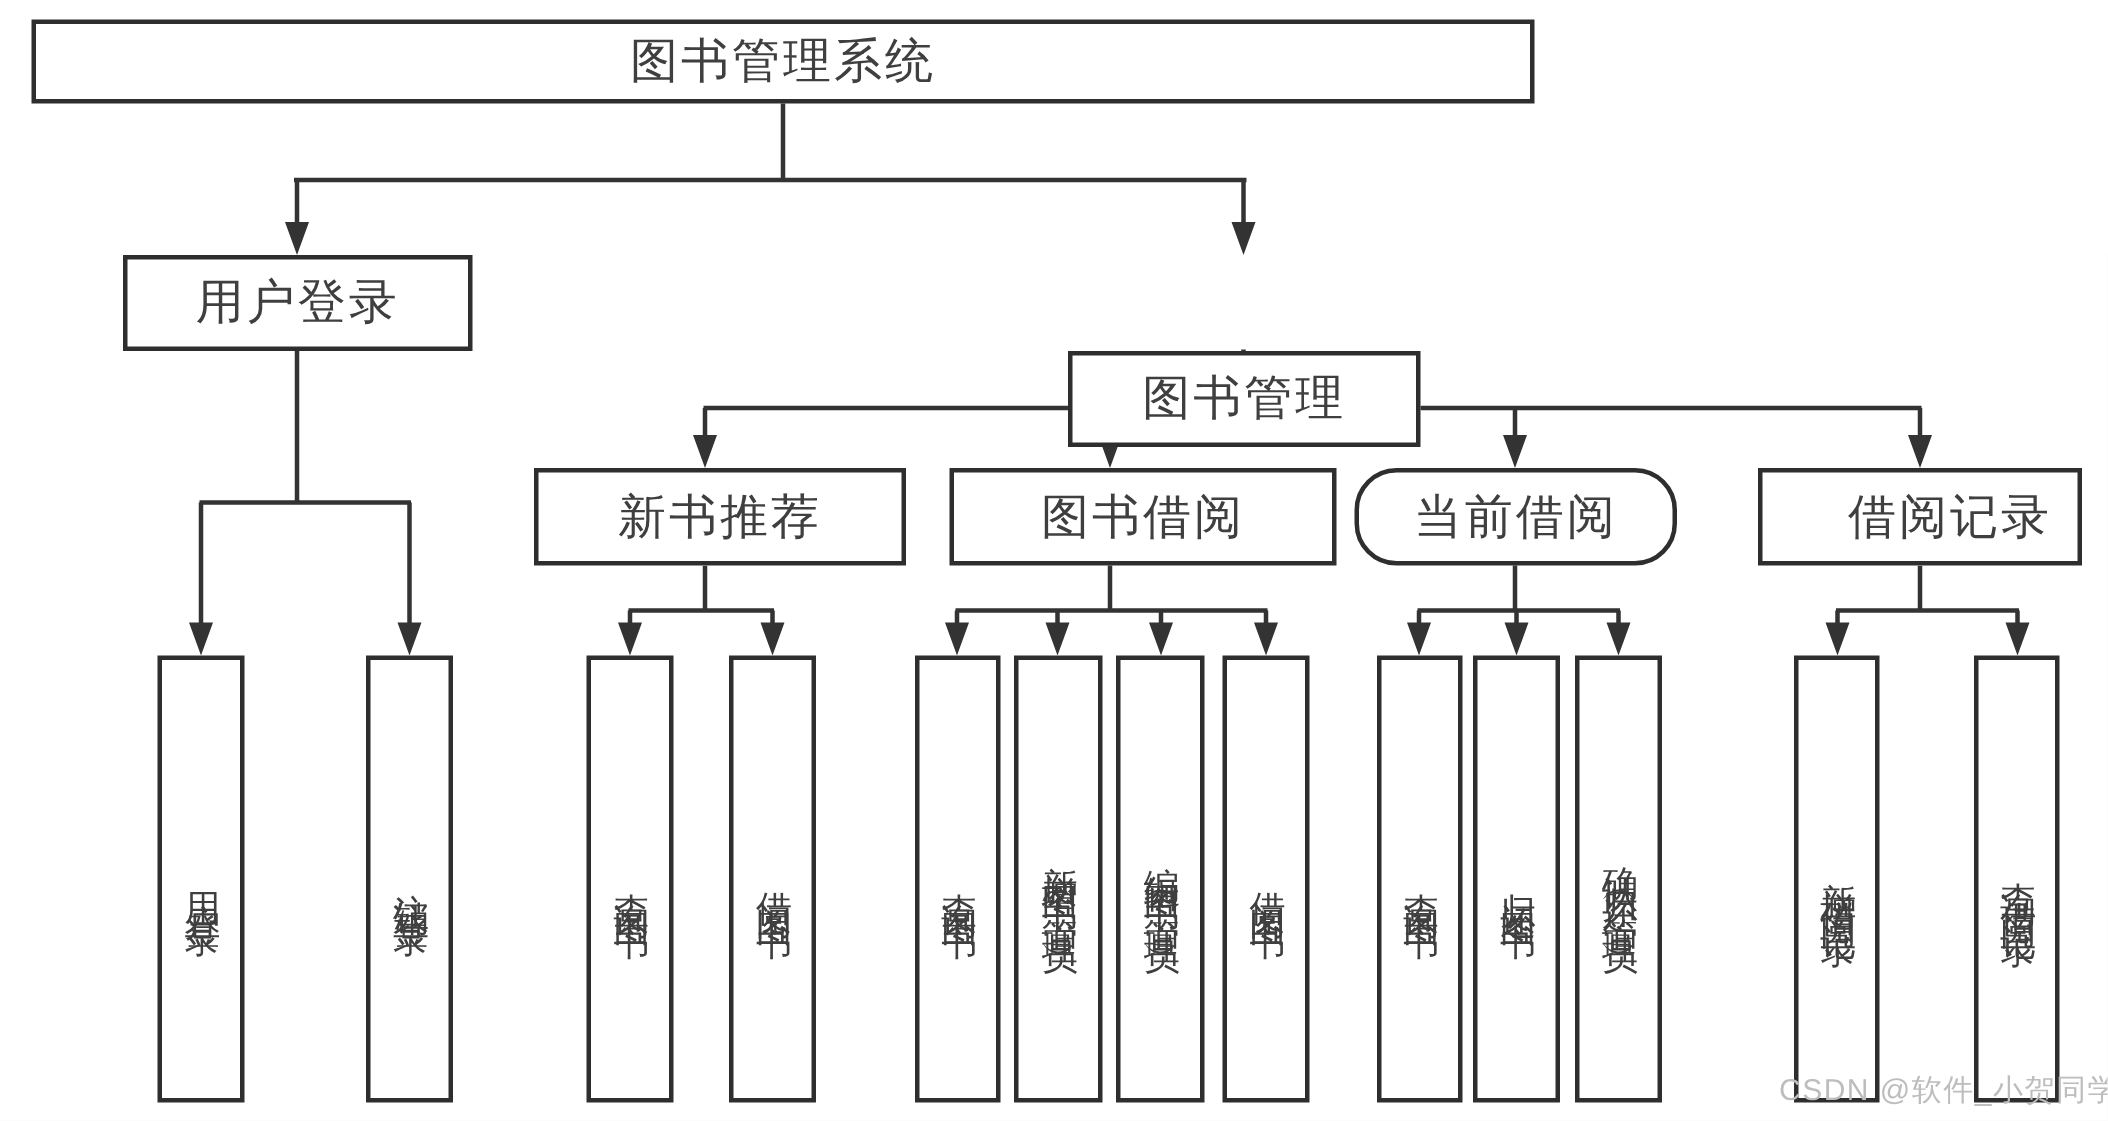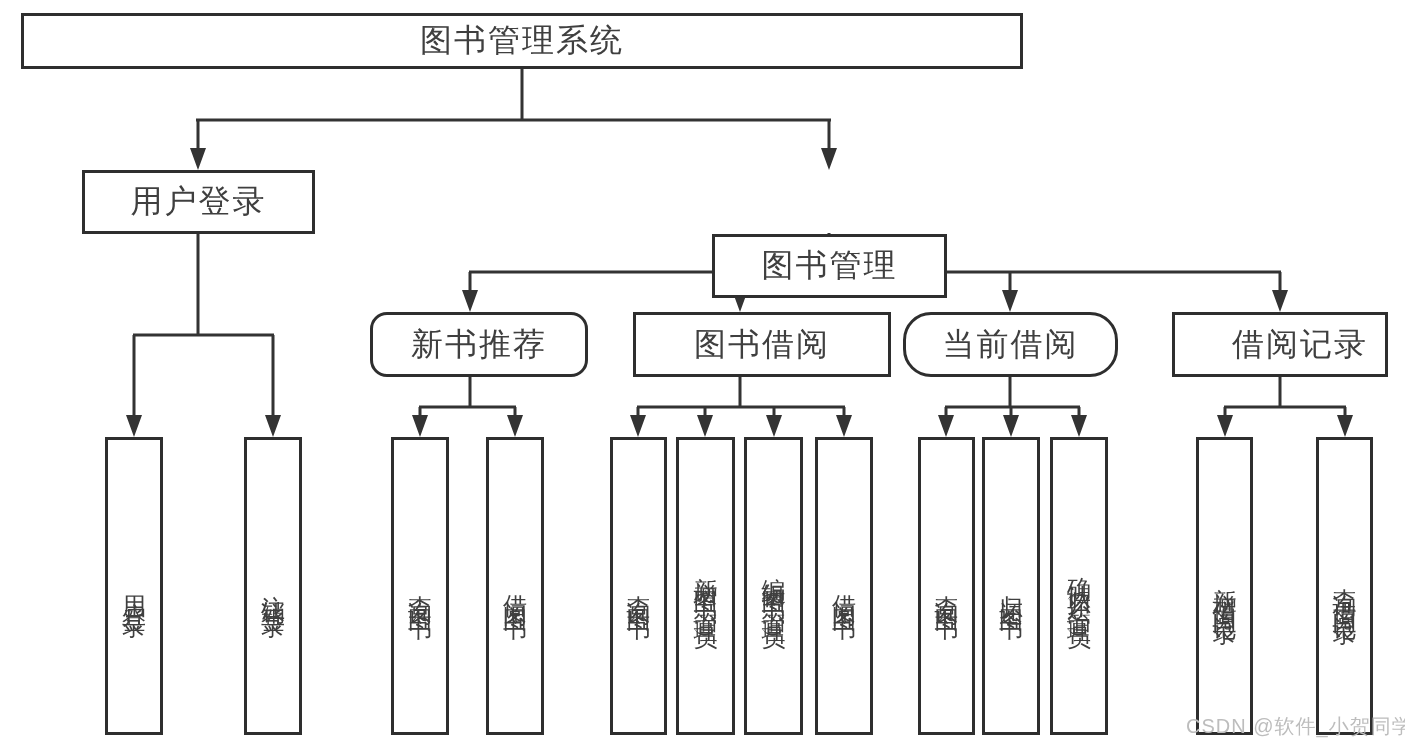--- a/index.html
+++ b/index.html
@@ -97,21 +97,21 @@
     <span>图书管理系统</span>
   </div>
 
   <div class="node hnode" style="left:82px;top:170px;width:233px;height:64px;">
     <span>用户登录</span>
   </div>
   <div class="node hnode" style="left:712px;top:186px;width:235px;height:64px;margin-top:48px;">
     <span>图书管理</span>
   </div>
 
-  <div class="node hnode" style="left:370px;top:312px;width:218px;height:65px;border-radius:17px;">
+  <div class="node hnode" style="left:356px;top:312px;width:248px;height:65px;">
     <span>新书推荐</span>
   </div>
   <div class="node hnode" style="left:633px;top:312px;width:258px;height:65px;">
     <span>图书借阅</span>
   </div>
   <div class="node hnode" style="left:903px;top:312px;width:215px;height:65px;border-radius:28px;">
     <span>当前借阅</span>
   </div>
   <div class="node hnode" style="left:1172px;top:312px;width:216px;height:65px;padding-left:40px;">
     <span>借阅记录</span>

